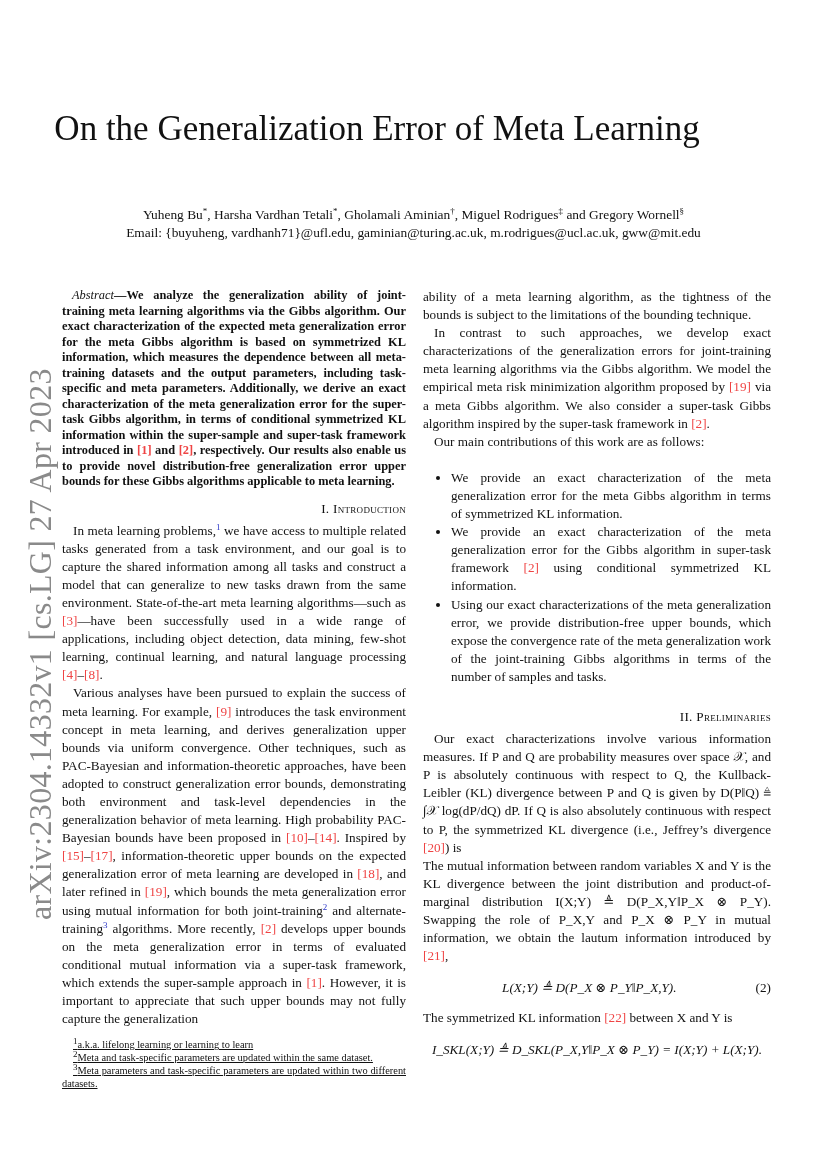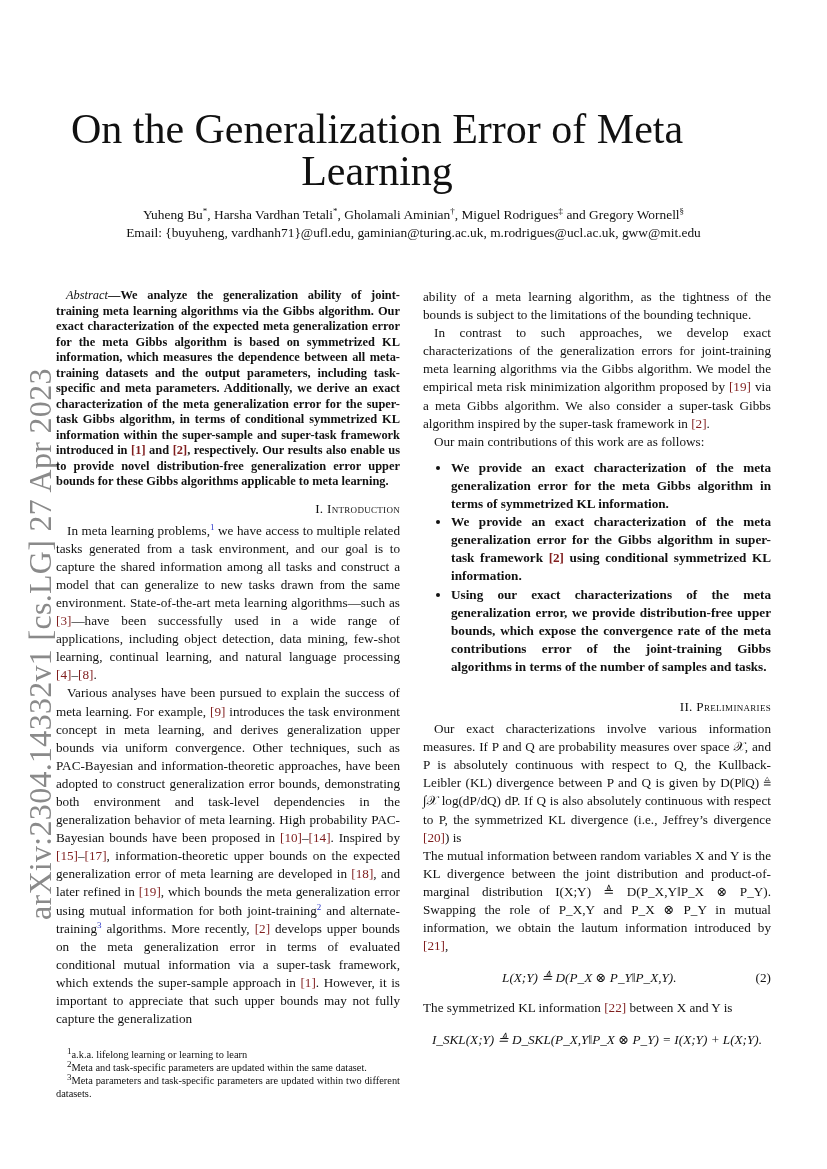--- a/index.html
+++ b/index.html
@@ -1,39 +1,39 @@
 <!DOCTYPE html>
 <html><head>
 <meta charset="utf-8">
 <style>
   html, body { margin: 0; padding: 0; background: #ffffff; }
   body { width: 827px; height: 1169px; position: relative; overflow: hidden;
          font-family: "Liberation Serif", "DejaVu Serif", serif; color: #111; }
   .title { position: absolute; top: 108px; left: 0; width: 754px; text-align: center;
-           font-size: 42px; line-height: 42px; }
+           font-size: 35px; line-height: 42px; }
   .authors { position: absolute; top: 206px; left: 0; width: 827px; text-align: center;
              font-size: 13.4px; line-height: 18px; }
   .sidebar { position: absolute; left: 22px; top: 920px; transform-origin: 0 0;
              transform: rotate(-90deg); font-size: 32px; color: #8a8a8a; white-space: nowrap;
              letter-spacing: 0.3px; }
   .col { position: absolute; top: 288px; width: 344px; font-size: 13.2px; line-height: 18.1px;
          text-align: justify; }
-  .col.left { left: 56px; }
+  .col.left { left: 62px; }
   .col.right { left: 423px; width: 348px; }
   .abstract { font-weight: bold; font-size: 12.4px; line-height: 15.5px; text-indent: 10px; margin: 0; }
   .abstract i { font-weight: normal; font-style: italic; }
   p { margin: 0; }
   p.ind { text-indent: 11px; }
   .sechead { text-align: right; font-variant: small-caps; margin: 10px 0 4px; font-size: 13.2px; letter-spacing: 0.3px; }
-  .ref { color: #7f1d1d; }
+  .ref { color: #ef4444; }
   .fn { color: #2a36c8; font-size: 9px; vertical-align: super; line-height: 0; }
   sup.s { font-size: 9px; line-height: 0; }
-  ul { margin: 8px 0 0 0; padding-left: 28px; font-weight: bold; }
+  ul { margin: 18px 0 0 0; padding-left: 28px; }
   li { margin: 0; }
-  .footnotes { margin-top: 20px; font-size: 10.4px; line-height: 13px; text-align: justify; }
+  .footnotes { margin-top: 10px; font-size: 10.4px; line-height: 13px; text-align: justify; text-decoration: underline; }
   .footnotes p { text-indent: 11px; }
   .eq { display: flex; justify-content: space-between; margin: 14px 0 12px; font-style: italic; }
   .eq .body { flex: 1; text-align: center; }
   .eq .num { font-style: normal; }
 </style>
 </head>
 <body>
 
 <div class="sidebar">arXiv:2304.14332v1  [cs.LG]  27 Apr 2023</div>
 
@@ -71,21 +71,21 @@
 <div class="col right">
   <p>ability of a meta learning algorithm, as the tightness of the bounds is subject to the limitations of the bounding technique.</p>
 
   <p class="ind"><span>In contrast to such approaches, we develop exact characterizations of the generalization errors for joint-training meta learning algorithms via the Gibbs algorithm. We model the empirical meta risk minimization algorithm proposed by </span><span class="ref">[19]</span><span> via a meta Gibbs algorithm. We also consider a super-task Gibbs algorithm inspired by the super-task framework in </span><span class="ref">[2]</span><span>.</span></p>
 
   <p class="ind">Our main contributions of this work are as follows:</p>
 
   <ul>
     <li><span>We provide an exact characterization of the meta generalization error for the meta Gibbs algorithm in terms of symmetrized KL information.</span></li>
     <li><span>We provide an exact characterization of the meta generalization error for the Gibbs algorithm in super-task framework </span><span class="ref">[2]</span><span> using conditional symmetrized KL information.</span></li>
-    <li><span>Using our exact characterizations of the meta generalization error, we provide distribution-free upper bounds, which expose the convergence rate of the meta contributions error of the joint-training Gibbs algorithms in terms of the number of samples and tasks.</span></li>
+    <li><span>Using our exact characterizations of the meta generalization error, we provide distribution-free upper bounds, which expose the convergence rate of the meta generalization work of the joint-training Gibbs algorithms in terms of the number of samples and tasks.</span></li>
   </ul>
 
   <div class="sechead" style="margin-top:22px;">II. Preliminaries</div>
 
   <p class="ind"><span>Our exact characterizations involve various information measures. If P and Q are probability measures over space 𝒳, and P is absolutely continuous with respect to Q, the Kullback-Leibler (KL) divergence between P and Q is given by D(P‖Q) ≜ ∫𝒳 log(dP/dQ) dP. If Q is also absolutely continuous with respect to P, the symmetrized KL divergence (i.e., Jeffrey’s divergence </span><span class="ref">[20]</span><span>) is</span></p>
 
 
   <p><span>The mutual information between random variables X and Y is the KL divergence between the joint distribution and product-of-marginal distribution I(X;Y) ≜ D(P_X,Y‖P_X ⊗ P_Y). Swapping the role of P_X,Y and P_X ⊗ P_Y in mutual information, we obtain the lautum information introduced by </span><span class="ref">[21]</span><span>,</span></p>
 
   <div class="eq">

